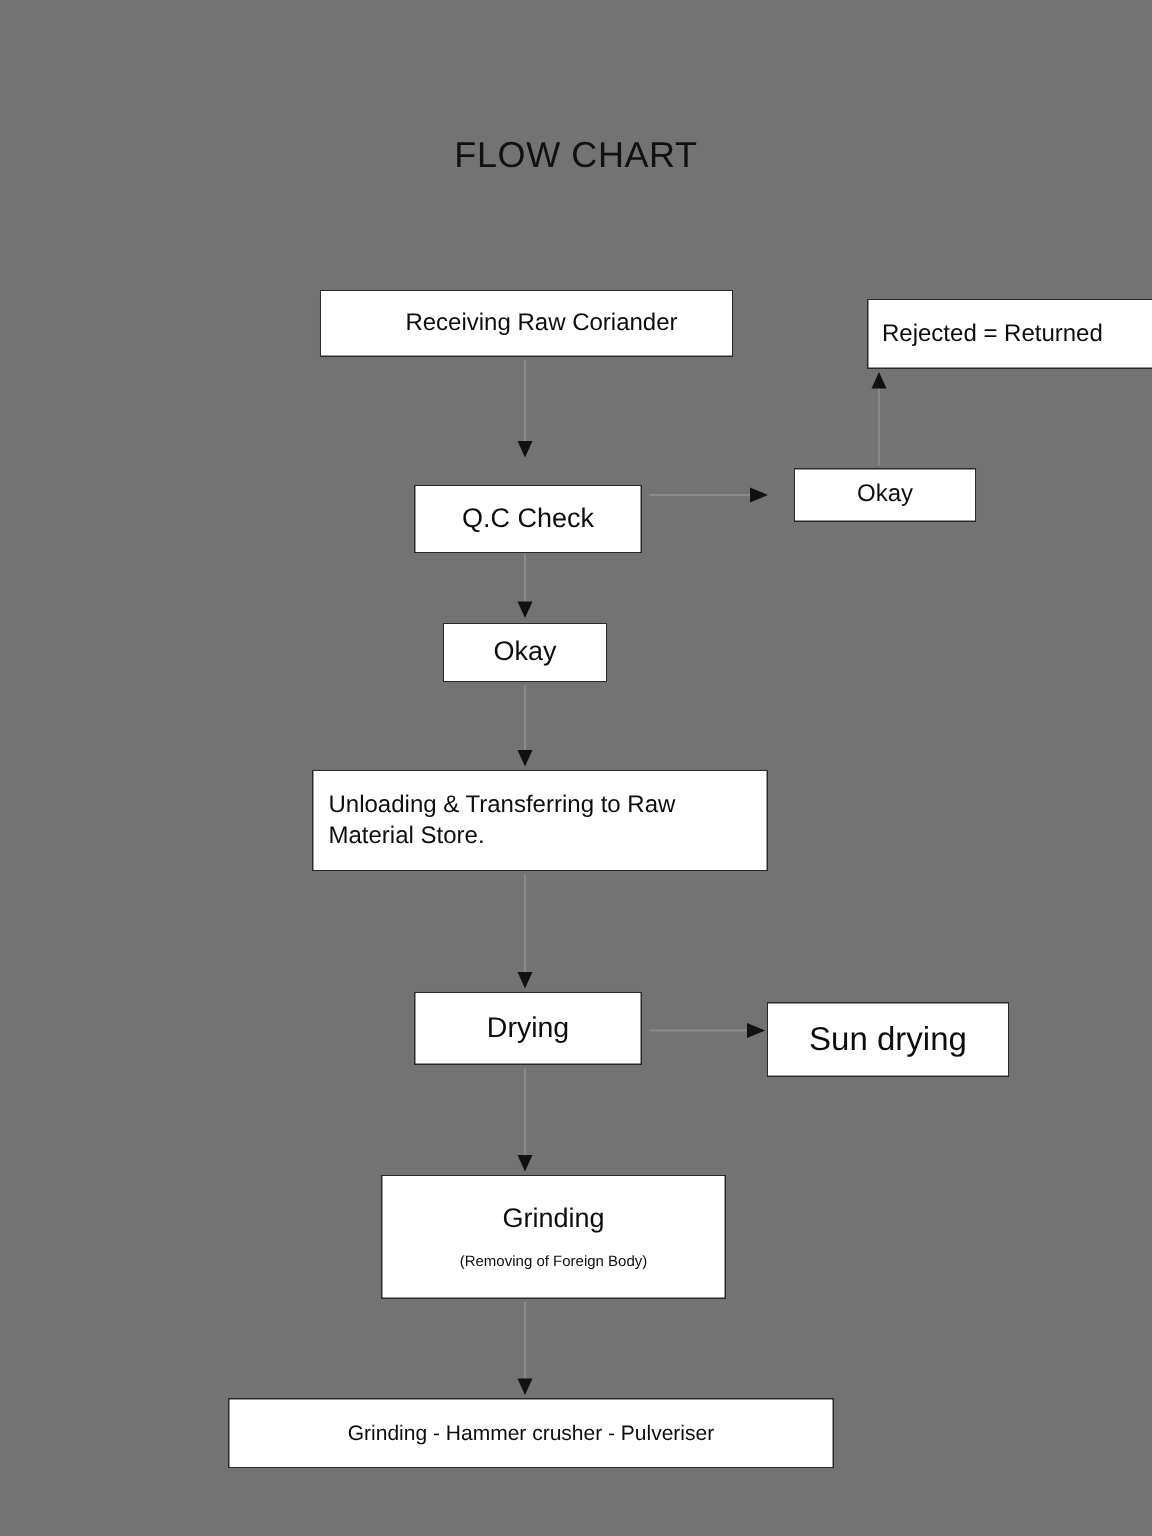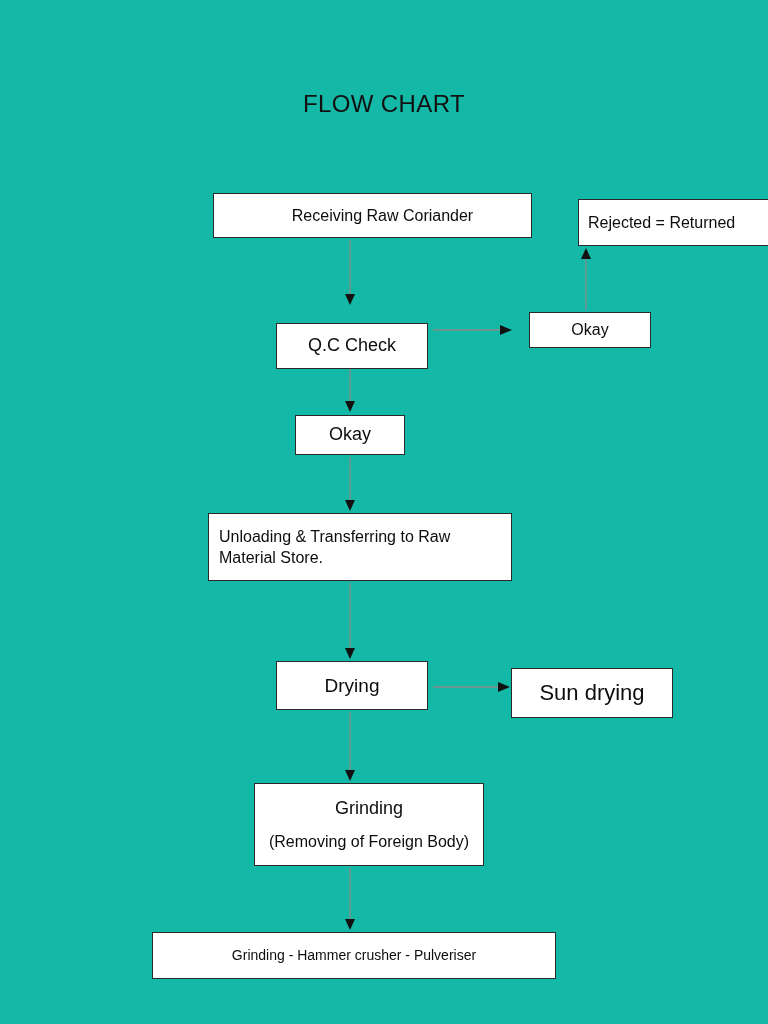--- a/index.html
+++ b/index.html
@@ -10,21 +10,21 @@
     background: #ffffff;
     font-family: "Liberation Sans", sans-serif;
     color: #0d0d0d;
     overflow: hidden;
   }
 
   #canvas {
     position: relative;
     width: 768px;
     height: 1024px;
-    background: #14b8a6;
+    background: #737373;
   }
 
   
   .title {
     position: absolute;
     text-align: center;
     font-weight: 400;
     color: #111111;
     white-space: nowrap;
   }
@@ -48,24 +48,24 @@
     background: #ffffff;
     display: flex;
     flex-direction: column;
     align-items: center;
     justify-content: center;
     color: #0d0d0d;
     line-height: 1.32;
   }
 
   .node-label { display: block; }
-  .node-sub   { display: block; font-size: 16px; margin-top: 11px; }
+  .node-sub   { display: block; font-size: 10px; margin-top: 11px; }
 
   
-  #node-receiving   { left: 213px; top: 193px; width: 319px; height: 45px; font-size: 16px; padding-left: 20px; }
+  #node-receiving   { left: 213px; top: 193px; width: 276px; height: 45px; font-size: 16px; padding-left: 20px; }
   #node-rejected    { left: 538px; top: 199px; width: 201px; height: 47px; font-size: 16px;
                       align-items: flex-start; padding-left: 9px; margin-left: 40px; }
   #node-qc-check    { left: 276px; top: 323px; width: 152px; height: 46px; font-size: 18px; }
   #node-okay-right  { left: 529px; top: 312px; width: 122px; height: 36px; font-size: 16px; }
   #node-okay-left   { left: 295px; top: 415px; width: 110px; height: 40px; font-size: 18px; }
   #node-unloading   { left: 208px; top: 513px; width: 304px; height: 68px; font-size: 16px;
                       align-items: flex-start; padding-left: 10px; }
   #node-drying      { left: 276px; top: 661px; width: 152px; height: 49px; font-size: 19px; }
   #node-sun-drying  { left: 511px; top: 668px; width: 162px; height: 50px; font-size: 22px; }
   #node-cleaning    { left: 254px; top: 783px; width: 230px; height: 83px; font-size: 18px; }

